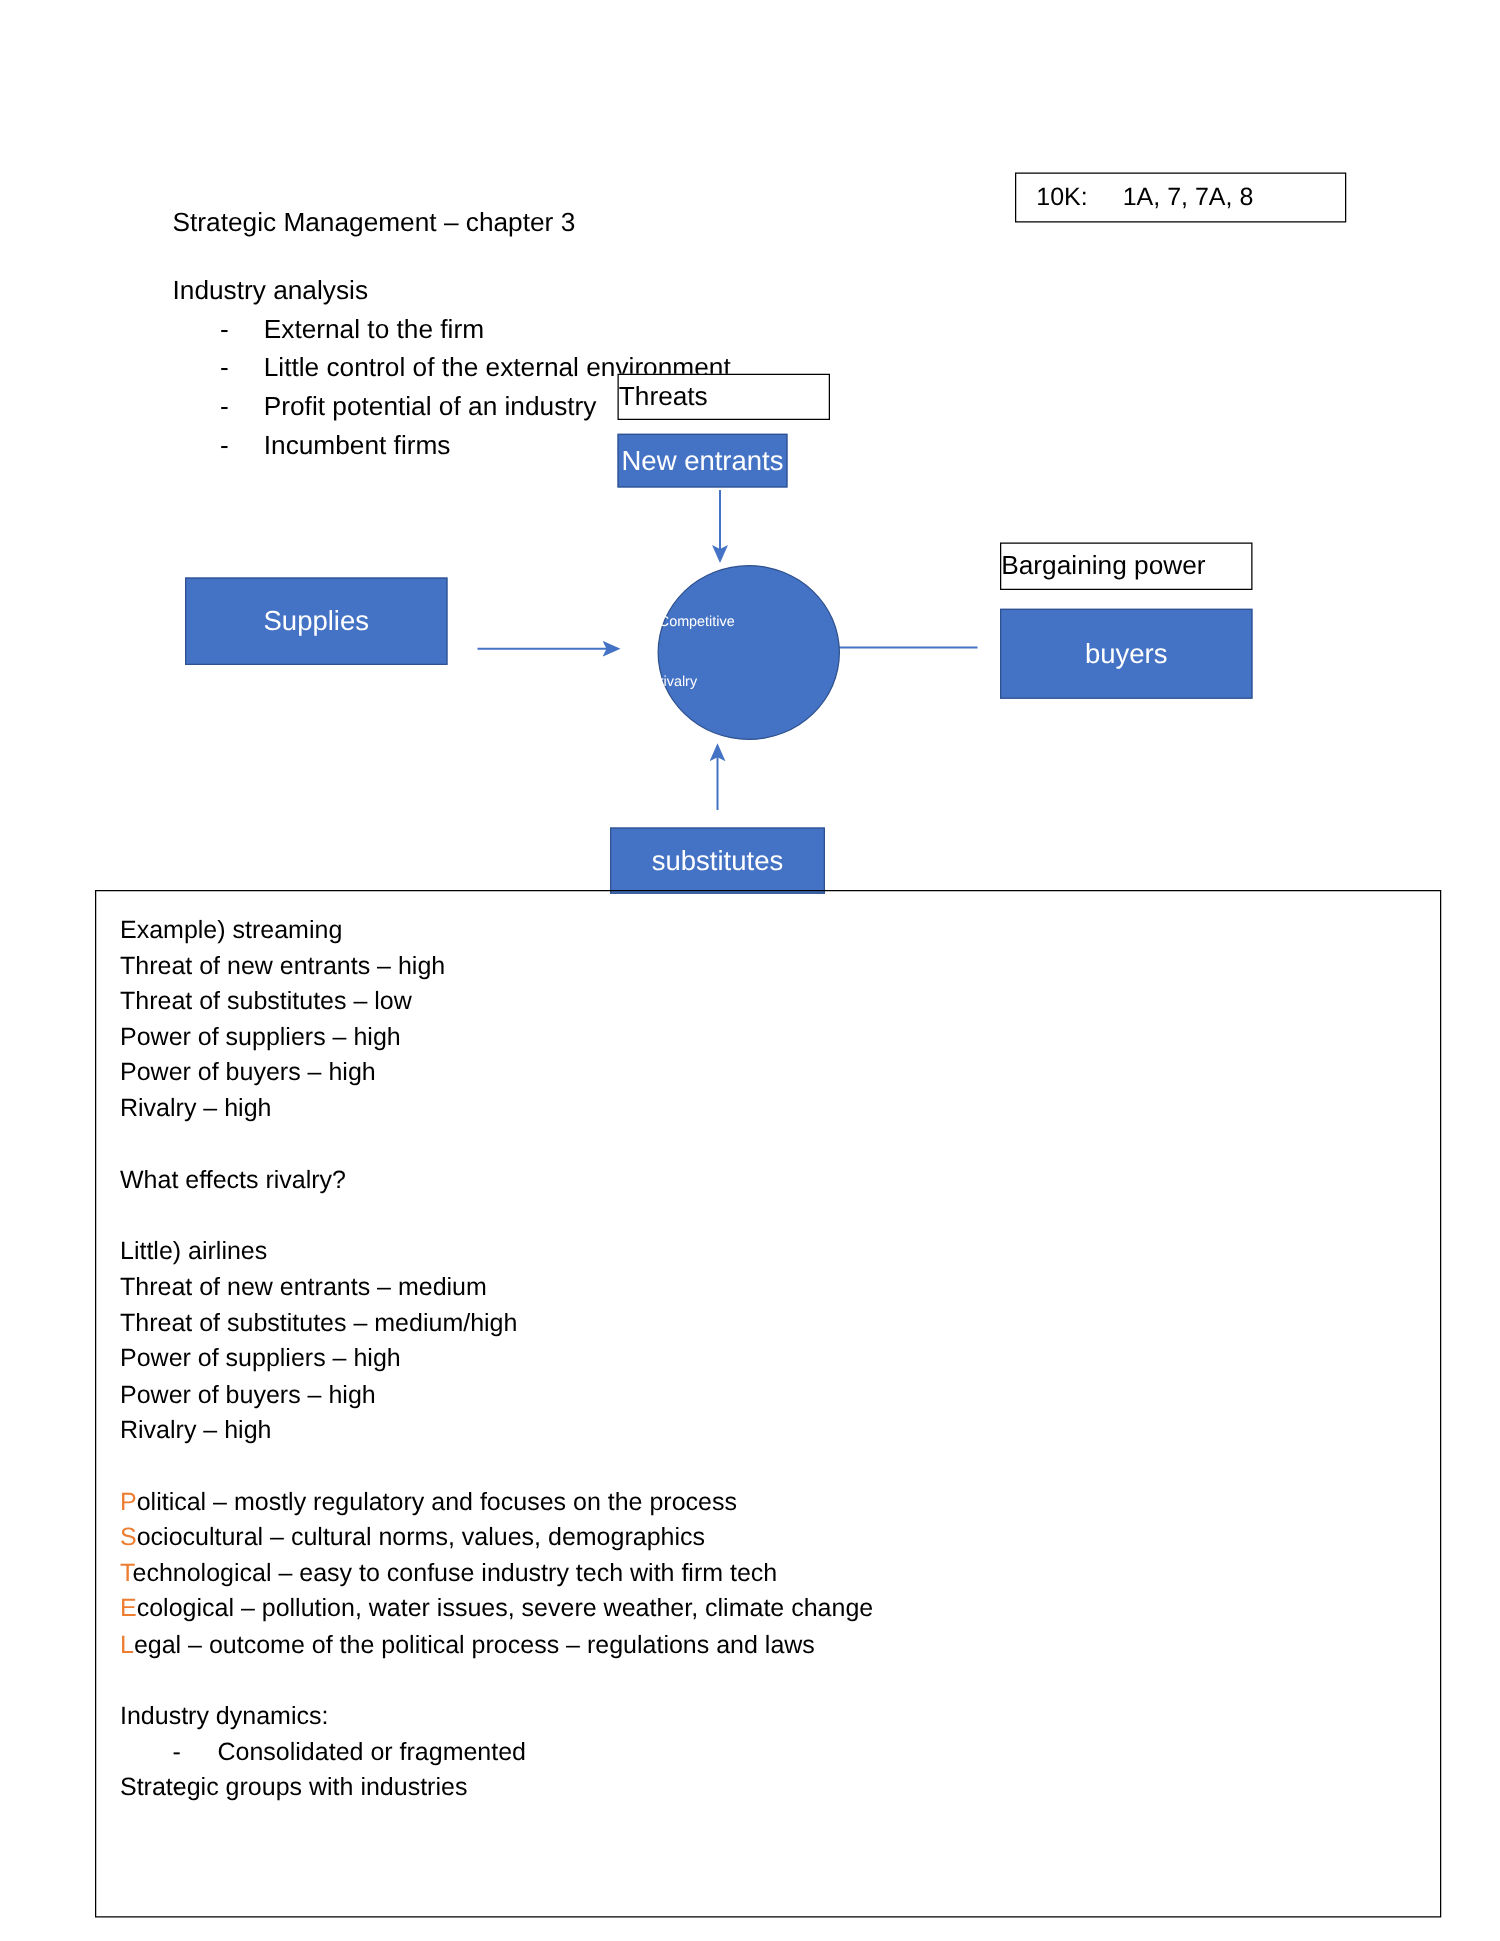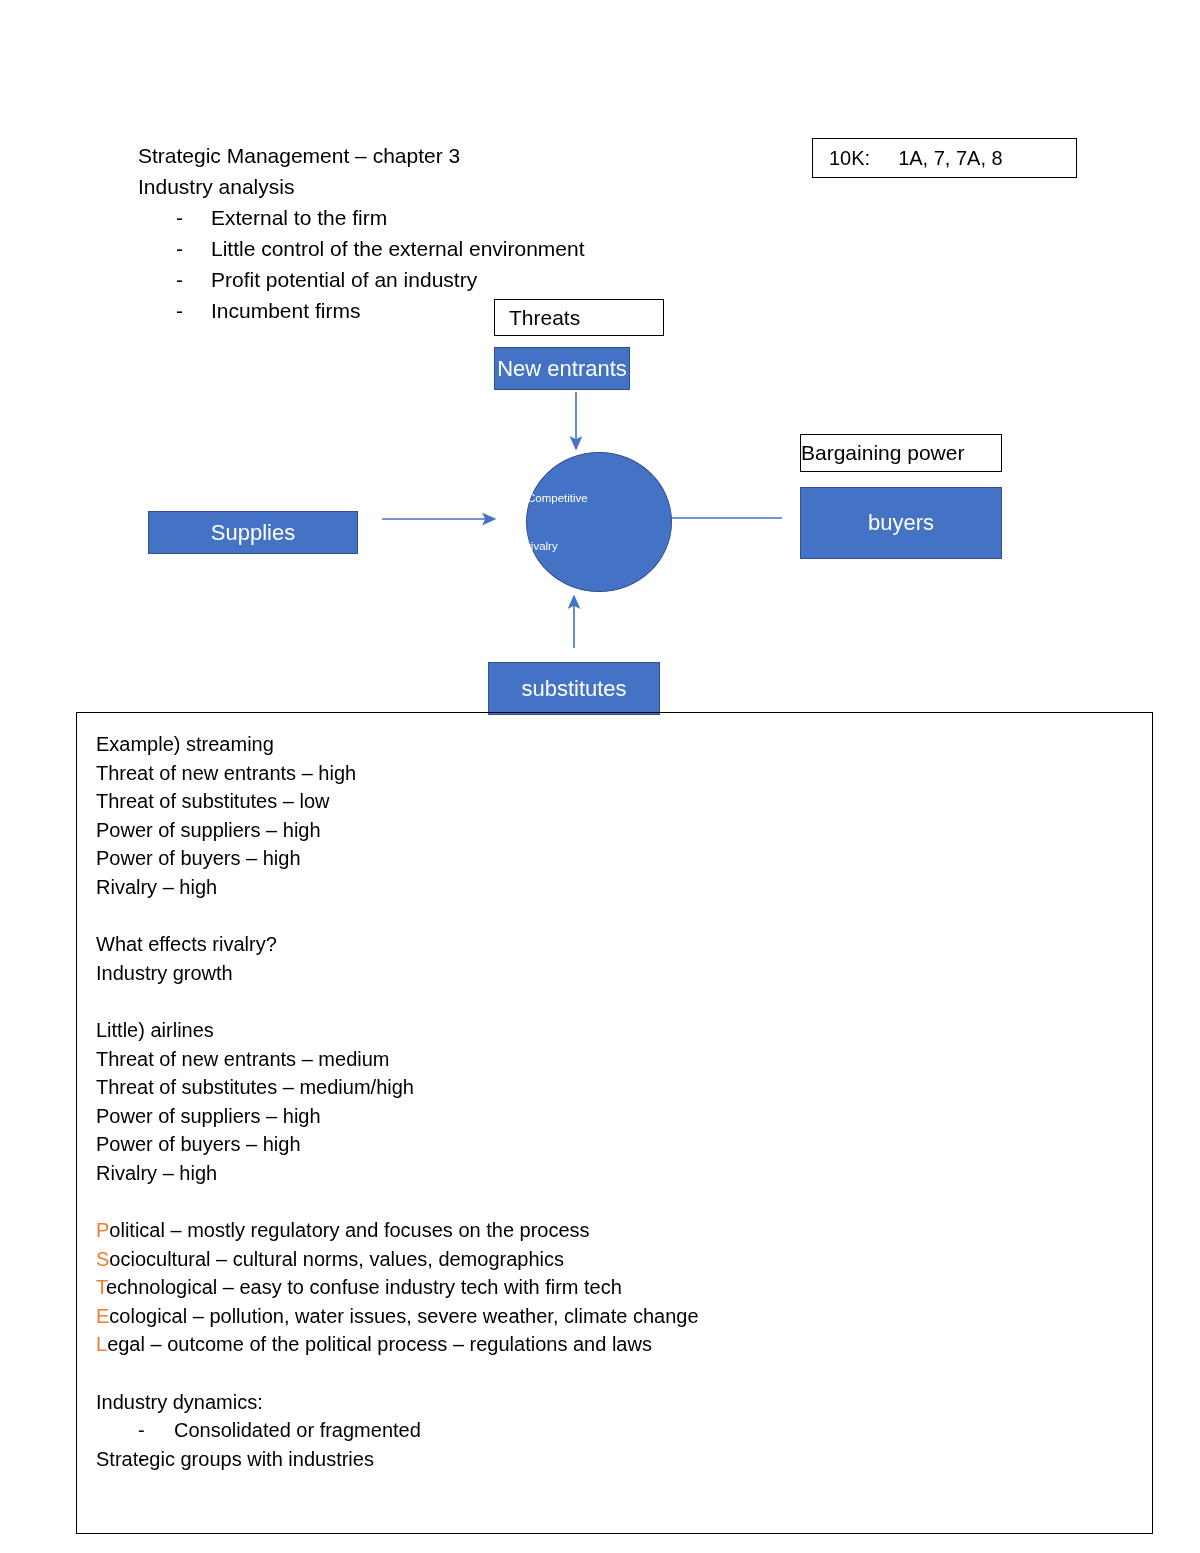--- a/index.html
+++ b/index.html
@@ -19,21 +19,21 @@
   
   .notes {
     position: absolute;
     left: 138px;
     top: 140px;
     width: 620px;
     font-size: 21px;
     line-height: 31px;
     color: #000;
   }
-  .notes-line { white-space: nowrap; }
+  .notes-line { white-space: nowrap; margin-top: 23px; }
   .notes-bullets {
     margin: 0;
     padding: 0;
     list-style: none;
   }
   .notes-bullets li {
     position: relative;
     padding-left: 73px;
     white-space: nowrap;
   }
@@ -89,37 +89,37 @@
     display: flex;
     align-items: center;
     justify-content: center;
     color: #ffffff;
     font-size: 22px;
   }
 
   #threats-box {
     left: 494px; top: 299px; width: 170px; height: 37px;
   }
-  #threats-box .inner { margin-left: 14px; }
+  #threats-box .inner { margin-left: 0; }
 
   #new-entrants-box {
     left: 494px; top: 347px; width: 136px; height: 43px;
   }
 
   #bargaining-power-box {
     left: 800px; top: 434px; width: 202px; height: 38px;
   }
   #bargaining-power-box .inner { }
 
   #buyers-box {
     left: 800px; top: 487px; width: 202px; height: 72px;
   }
 
   #supplies-box {
-    left: 148px; top: 511px; width: 210px; height: 43px;
+    left: 148px; top: 462px; width: 210px; height: 70px;
   }
 
   #substitutes-box {
     left: 488px; top: 662px; width: 172px; height: 53px;
     z-index: 1;
   }
 
   .rivalry-circle {
     position: absolute;
     left: 526px;
@@ -260,21 +260,20 @@
     <div class="panel-line">Example) streaming</div>
     <div class="panel-line">Threat of new entrants – high</div>
     <div class="panel-line">Threat of substitutes – low</div>
     <div class="panel-line">Power of suppliers – high</div>
     <div class="panel-line">Power of buyers – high</div>
     <div class="panel-line">Rivalry – high</div>
 
     <div class="panel-gap"></div>
 
     <div class="panel-line">What effects rivalry?</div>
-    <div class="panel-line">Industry growth</div>
 
     <div class="panel-gap"></div>
 
     <div class="panel-line">Little) airlines</div>
     <div class="panel-line">Threat of new entrants – medium</div>
     <div class="panel-line">Threat of substitutes – medium/high</div>
     <div class="panel-line">Power of suppliers – high</div>
     <div class="panel-line">Power of buyers – high</div>
     <div class="panel-line">Rivalry – high</div>
 

